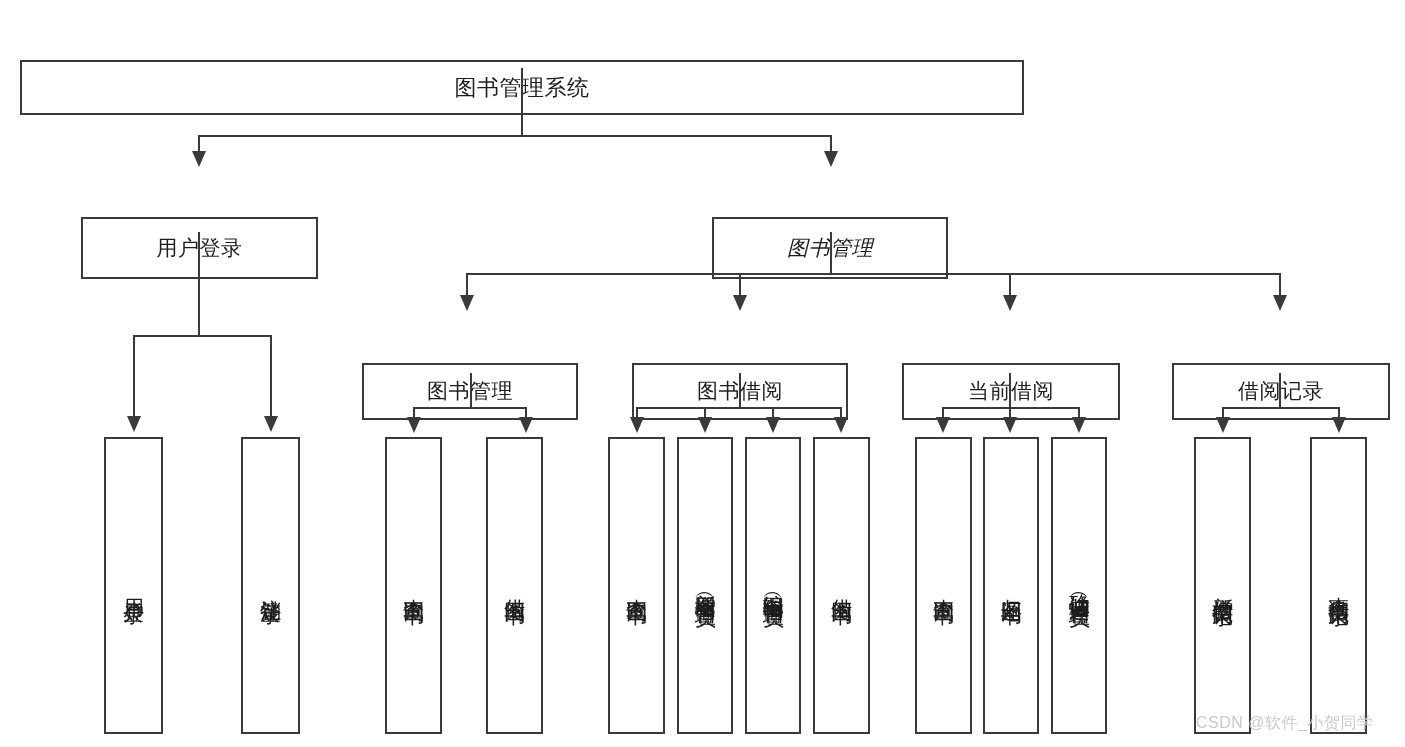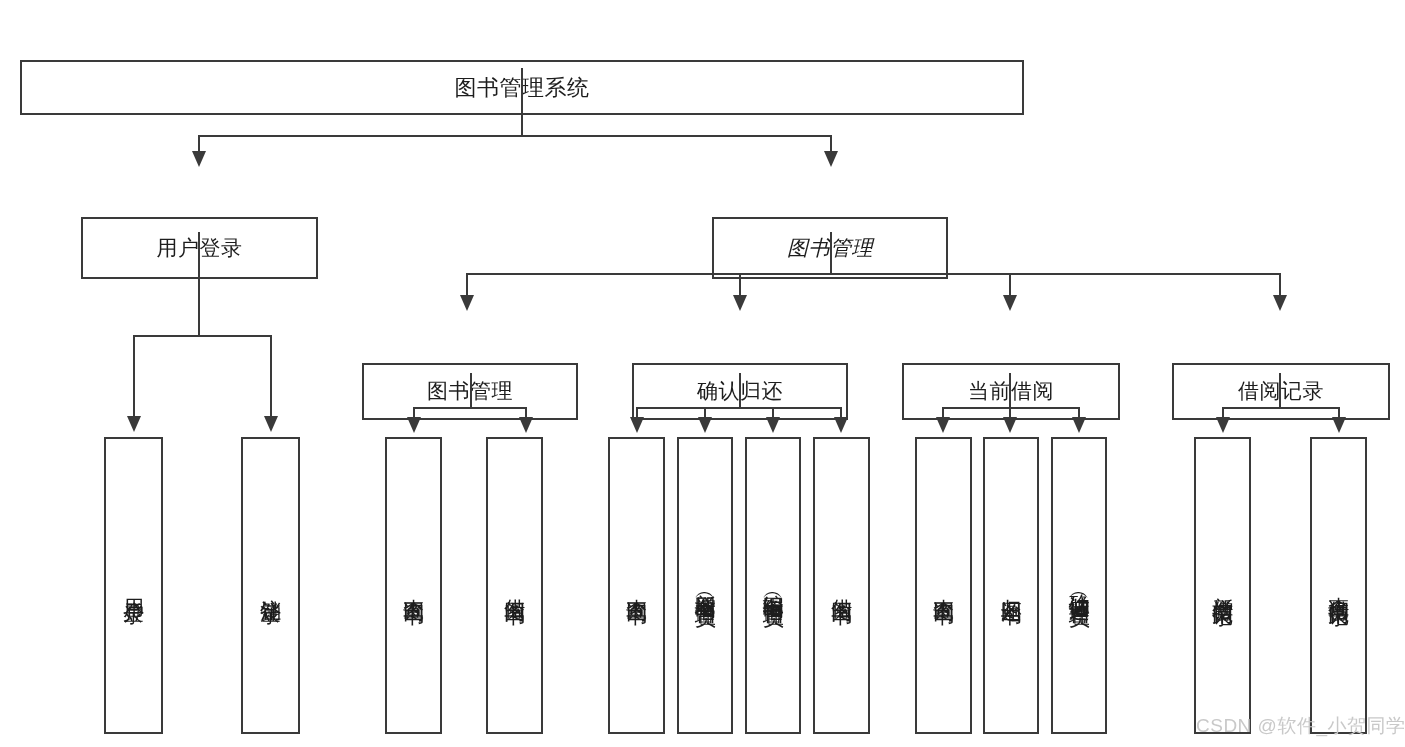--- a/index.html
+++ b/index.html
@@ -54,21 +54,21 @@
     position: absolute;
     width: 0;
     height: 0;
     border-left: 7px solid transparent;
     border-right: 7px solid transparent;
     border-top: 16px solid #3a3a3a;
   }
   .watermark {
     position: absolute;
     color: #c9c9c9;
-    font-size: 19px;
+    font-size: 16px;
     white-space: nowrap;
     letter-spacing: 0.5px;
   }
 </style>
 </head>
 <body>
 
 <div id="canvas">
 
   <div class="node horiz root" style="left:20px; top:13px; width:1004px; height:55px;">图书管理系统</div>
@@ -97,21 +97,21 @@
   <div class="edge v" style="left:466px; top:273px; height:24px;"></div>
   <div class="arrow" style="left:460px; top:295px;"></div>
   <div class="edge v" style="left:739px; top:273px; height:24px;"></div>
   <div class="arrow" style="left:733px; top:295px;"></div>
   <div class="edge v" style="left:1009px; top:273px; height:24px;"></div>
   <div class="arrow" style="left:1003px; top:295px;"></div>
   <div class="edge v" style="left:1279px; top:273px; height:24px;"></div>
   <div class="arrow" style="left:1273px; top:295px;"></div>
 
   <div class="node horiz" style="left:362px; top:316px; width:216px; height:57px;">图书管理</div>
-  <div class="node horiz" style="left:632px; top:316px; width:216px; height:57px;">确认归还</div>
+  <div class="node horiz" style="left:632px; top:316px; width:216px; height:57px;">图书借阅</div>
   <div class="node horiz" style="left:902px; top:316px; width:218px; height:57px;">当前借阅</div>
   <div class="node horiz" style="left:1172px; top:316px; width:218px; height:57px;">借阅记录</div>
 
   <div class="edge v" style="left:470px; top:373px; height:34px;"></div>
   <div class="edge h" style="left:413px; top:407px; width:114px;"></div>
   <div class="edge v" style="left:413px; top:407px; height:12px;"></div>
   <div class="arrow" style="left:407px; top:417px;"></div>
   <div class="edge v" style="left:525px; top:407px; height:12px;"></div>
   <div class="arrow" style="left:519px; top:417px;"></div>
 

